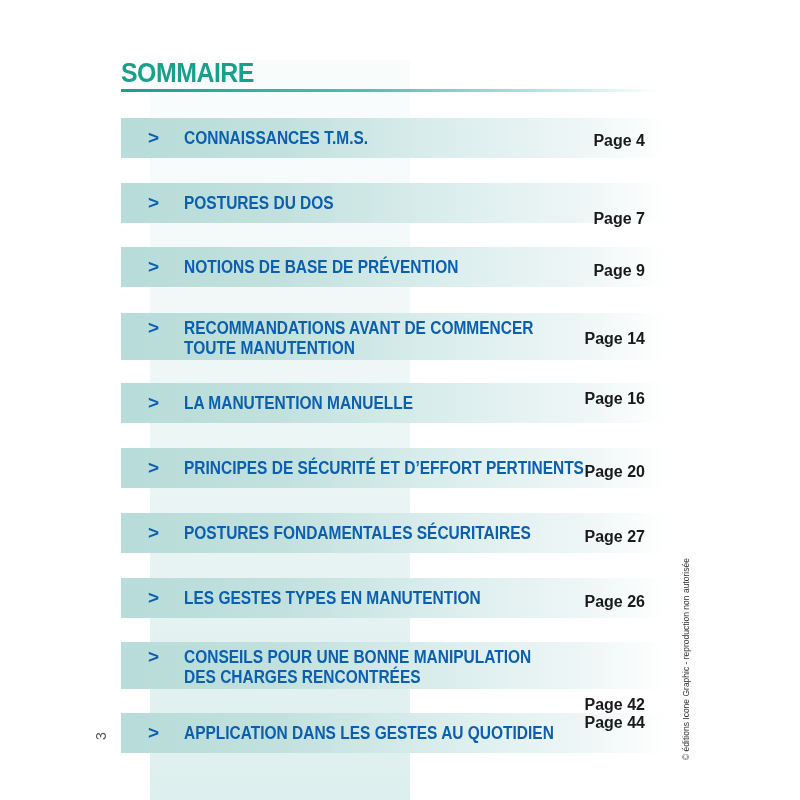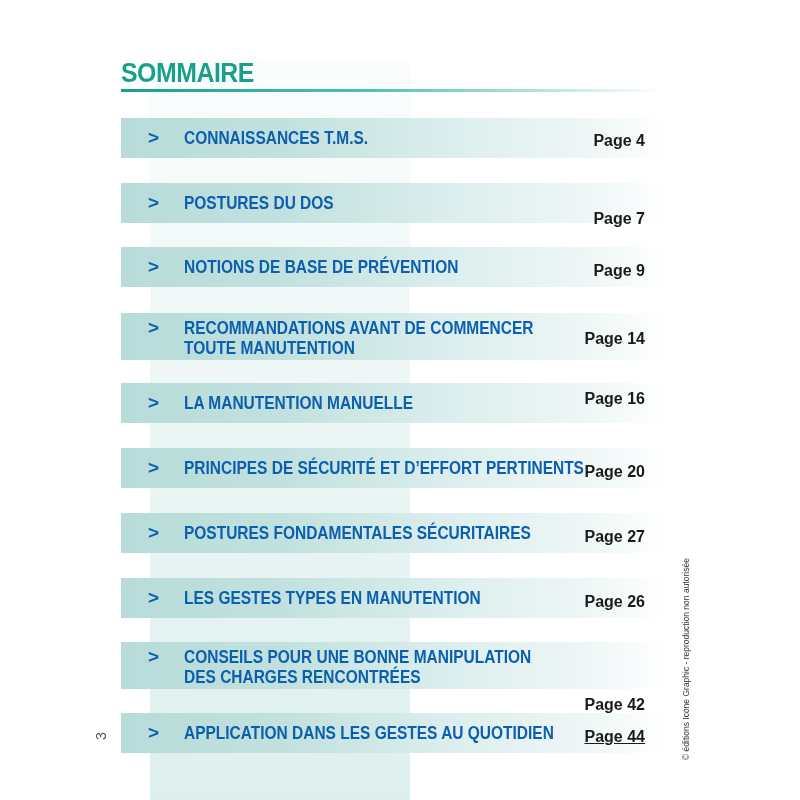--- a/index.html
+++ b/index.html
@@ -81,17 +81,17 @@
 <div class="band" style="top:642px;height:47px;">
   <span class="chev" style="top:4px;">&gt;</span>
   <span class="label" style="top:5px;">CONSEILS POUR UNE BONNE MANIPULATION</span>
   <span class="label" style="top:25px;">DES CHARGES RENCONTRÉES</span>
   <span class="pg" style="top:17px;margin-top:37px;">Page 42</span>
 </div>
 
 <div class="band" style="top:713px;height:40px;">
   <span class="chev" style="top:9px;">&gt;</span>
   <span class="label" style="top:10px;">APPLICATION DANS LES GESTES AU QUOTIDIEN</span>
-  <span class="pg" style="top:15px;text-decoration:underline;">Page 44</span>
+  <span class="pg" style="top:1px;">Page 44</span>
 </div>
 
 <div class="folio">3</div>
 <div class="copy">© éditions Icone Graphic - reproduction non autorisée</div>
 
 </body></html>

